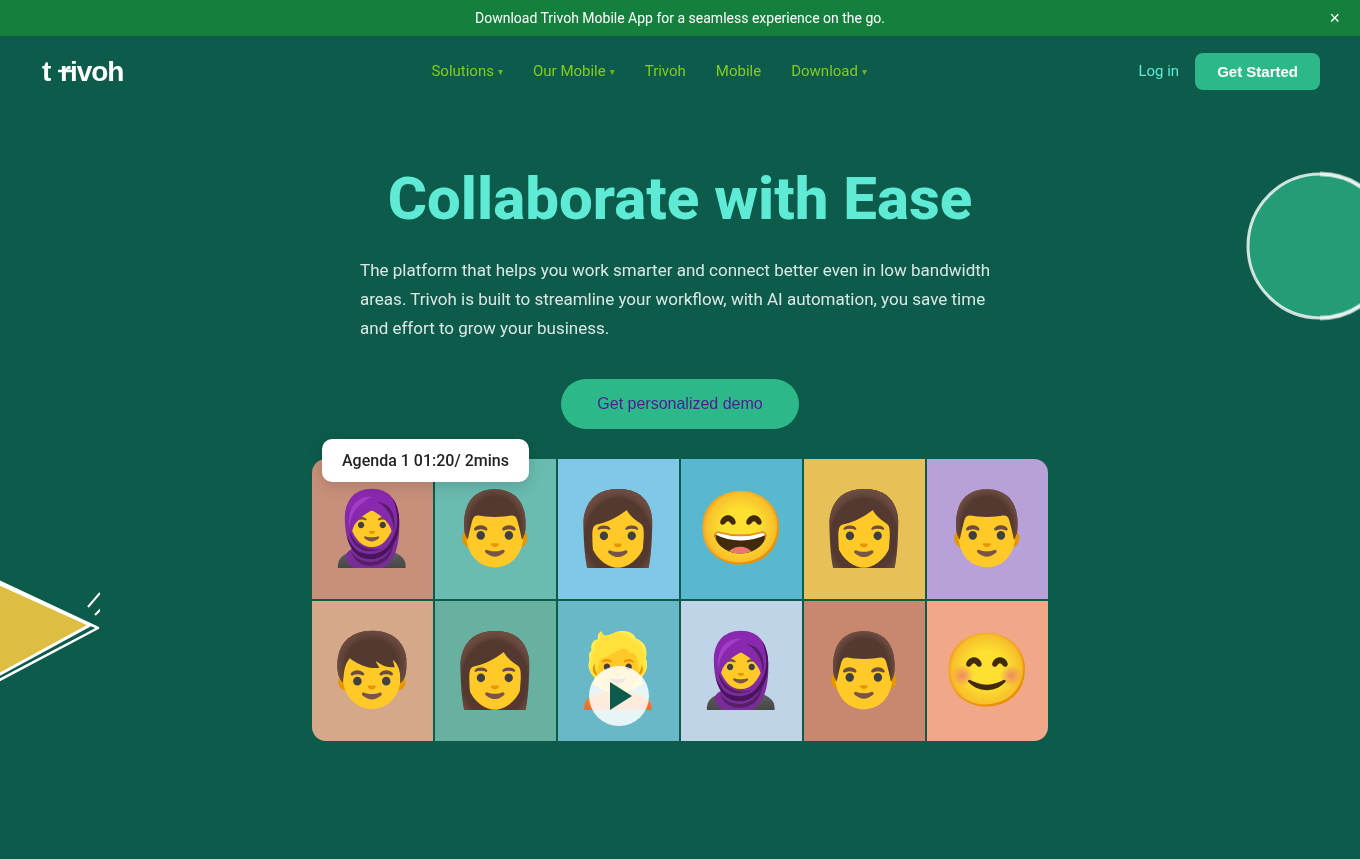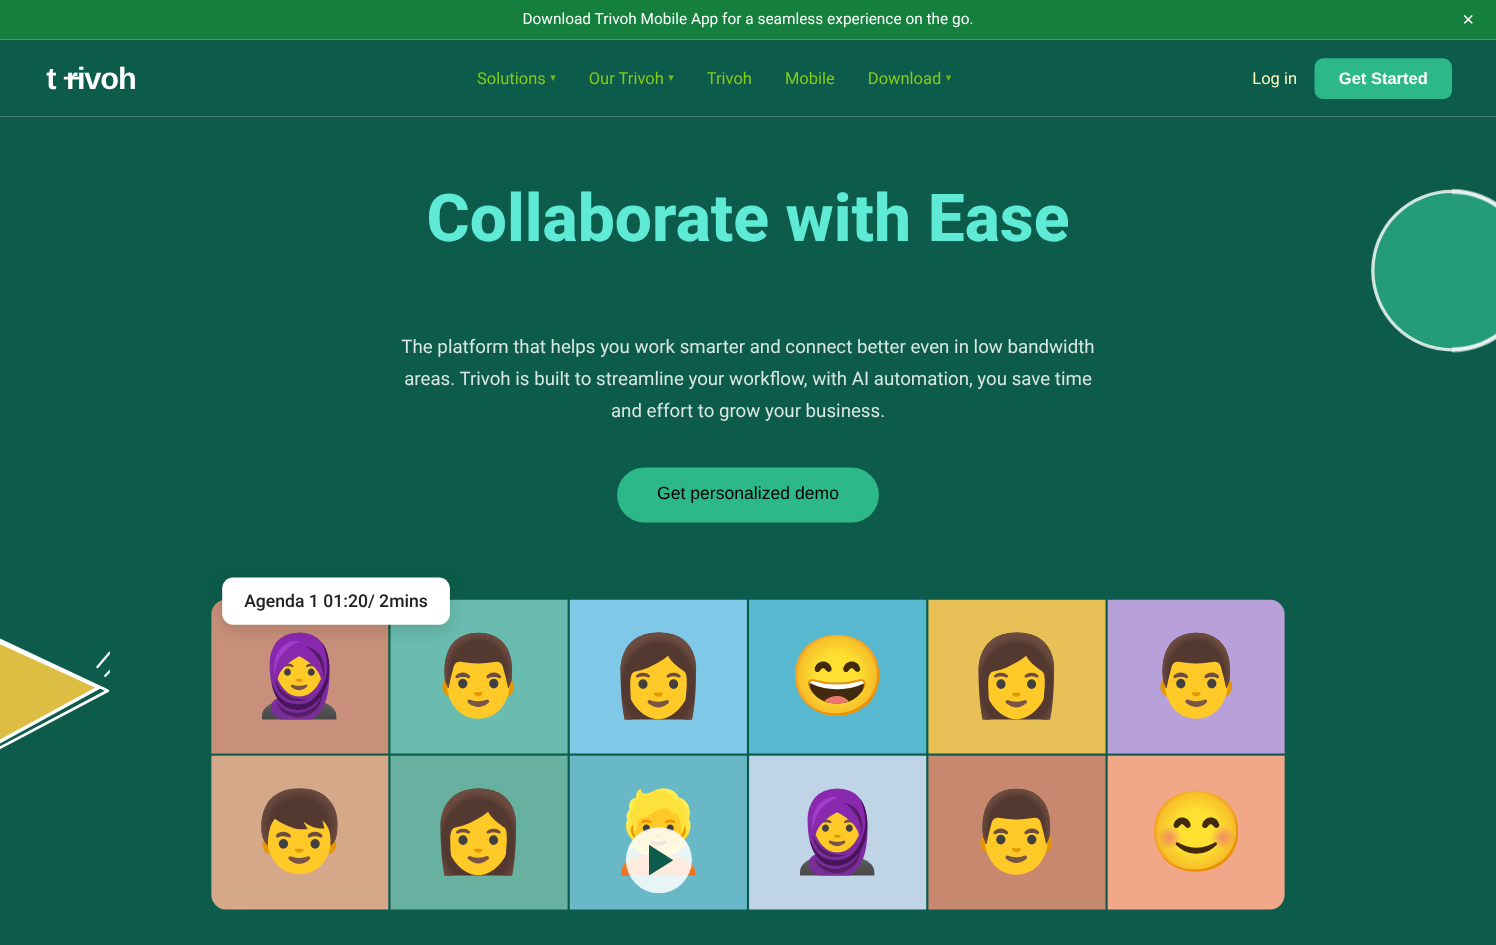--- a/index.html
+++ b/index.html
@@ -62,21 +62,21 @@
       font-size: 10px;
       opacity: 0.8;
     }
 
     .nav-actions {
       display: flex;
       align-items: center;
       gap: 16px;
     }
     .login-link {
-      color: #fef9c3;
+      color: #5eead4;
       text-decoration: none;
       font-size: 15px;
     }
     .get-started-btn {
       background-color: #2db88a;
       color: white;
       border: none;
       padding: 10px 22px;
       border-radius: 8px;
       font-size: 15px;
@@ -104,37 +104,35 @@
       font-weight: 800;
       text-align: center;
       line-height: 1.1;
       margin-bottom: 24px;
       max-width: 800px;
     }
 
     .hero-subtitle {
       color: rgba(255,255,255,0.85);
       font-size: 17px;
-      text-align: center;
+      text-align: left;
       line-height: 1.7;
       max-width: 640px;
       margin-bottom: 36px;
-      margin-top: 46px;
     }
 
     .demo-btn {
       background-color: #2db88a;
-      color: #000000;
+      color: #4c1d95;
       border: none;
       padding: 16px 36px;
       border-radius: 50px;
       font-size: 16px;
       font-weight: 500;
       cursor: pointer;
-      margin-bottom: 40px;
     }
 
     .agenda-badge {
       background: white;
       border-radius: 10px;
       padding: 12px 20px;
       font-size: 16px;
       font-weight: 500;
       color: #222;
       display: inline-block;
@@ -181,21 +179,21 @@
     .play-icon {
       width: 0;
       height: 0;
       border-top: 14px solid transparent;
       border-bottom: 14px solid transparent;
       border-left: 22px solid #0d5c4b;
       margin-left: 5px;
     }
 
     .hero-image-container {
-      width: 976px;
+      width: 736px;
       max-width: 100%;
       position: relative;
       margin-top: 30px;
     }
 
     .grid-wrapper {
       border-radius: 14px;
       overflow: hidden;
       display: grid;
       grid-template-columns: repeat(6, 1fr);
@@ -240,21 +238,21 @@
 
   <ul class="nav-links">
     <li>
       <a href="#">
         <span>Solutions</span>
         <span class="chevron">▾</span>
       </a>
     </li>
     <li>
       <a href="#">
-        <span>Our Trivoh</span>
+        <span>Our Mobile</span>
         <span class="chevron">▾</span>
       </a>
     </li>
     <li>
       <a href="#">
         <span>Trivoh</span>
       </a>
     </li>
     <li>
       <a href="#">

